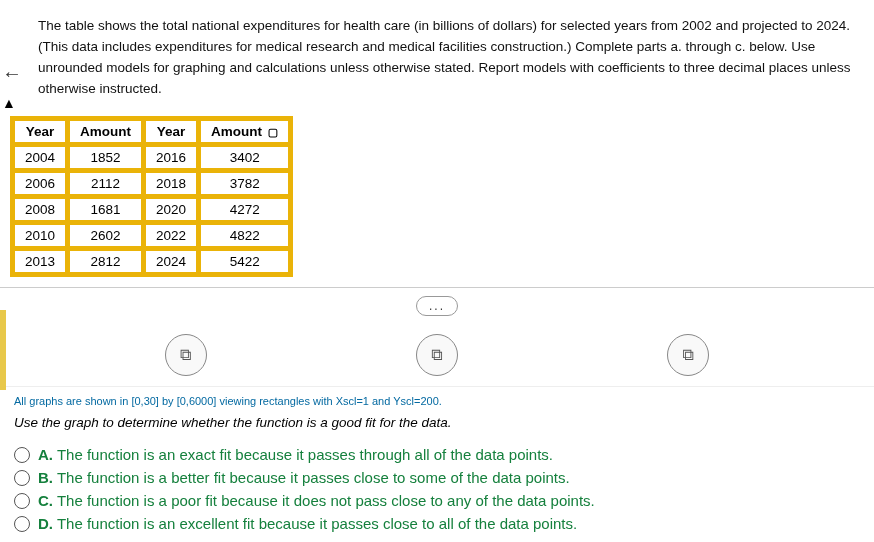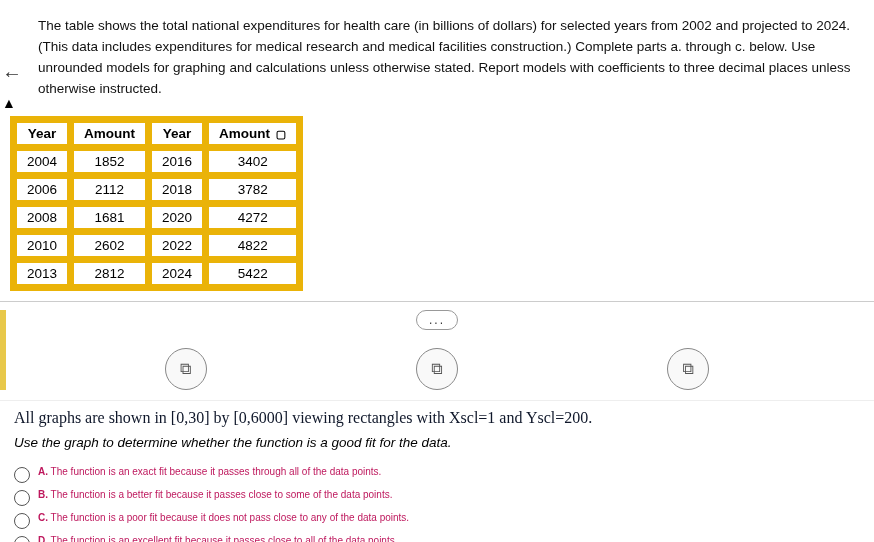--- a/index.html
+++ b/index.html
@@ -35,21 +35,21 @@
     .table-section {
       flex: 0 0 auto;
     }
 
     .data-table {
       border-collapse: collapse;
       font-size: 13.5px;
     }
 
     .data-table th, .data-table td {
-      border: 7px solid #eab308;
+      border: 5px solid #eab308;
       padding: 3px 10px;
       text-align: center;
     }
 
     .data-table th {
       background: #fff;
       font-weight: bold;
     }
 
     .ellipsis-row {
@@ -87,23 +87,23 @@
       background: #f9f9f9;
       display: flex;
       align-items: center;
       justify-content: center;
       cursor: pointer;
       font-size: 16px;
       color: #555;
     }
 
     .code-line {
-      font-family: Liberation Serif, serif;
-      font-size: 16px;
-      color: #0f172a;
+      font-family: Liberation Sans, sans-serif;
+      font-size: 11px;
+      color: #0369a1;
       padding: 8px 14px 4px 14px;
       background: #fff;
     }
 
     .use-graph-line {
       font-size: 13.5px;
       color: #000000;
       padding: 4px 14px 10px 14px;
       font-style: italic;
     }
@@ -112,22 +112,22 @@
       display: flex;
       flex-direction: column;
       gap: 6px;
       padding: 6px 14px 14px 14px;
     }
 
     .answer-option {
       display: flex;
       align-items: flex-start;
       gap: 8px;
-      font-size: 10px;
-      color: #be185d;
+      font-size: 15px;
+      color: #15803d;
       cursor: pointer;
     }
 
     .radio-circle {
       width: 16px;
       height: 16px;
       border-radius: 50%;
       border: 1.5px solid #555;
       background: #fff;
       flex-shrink: 0;

